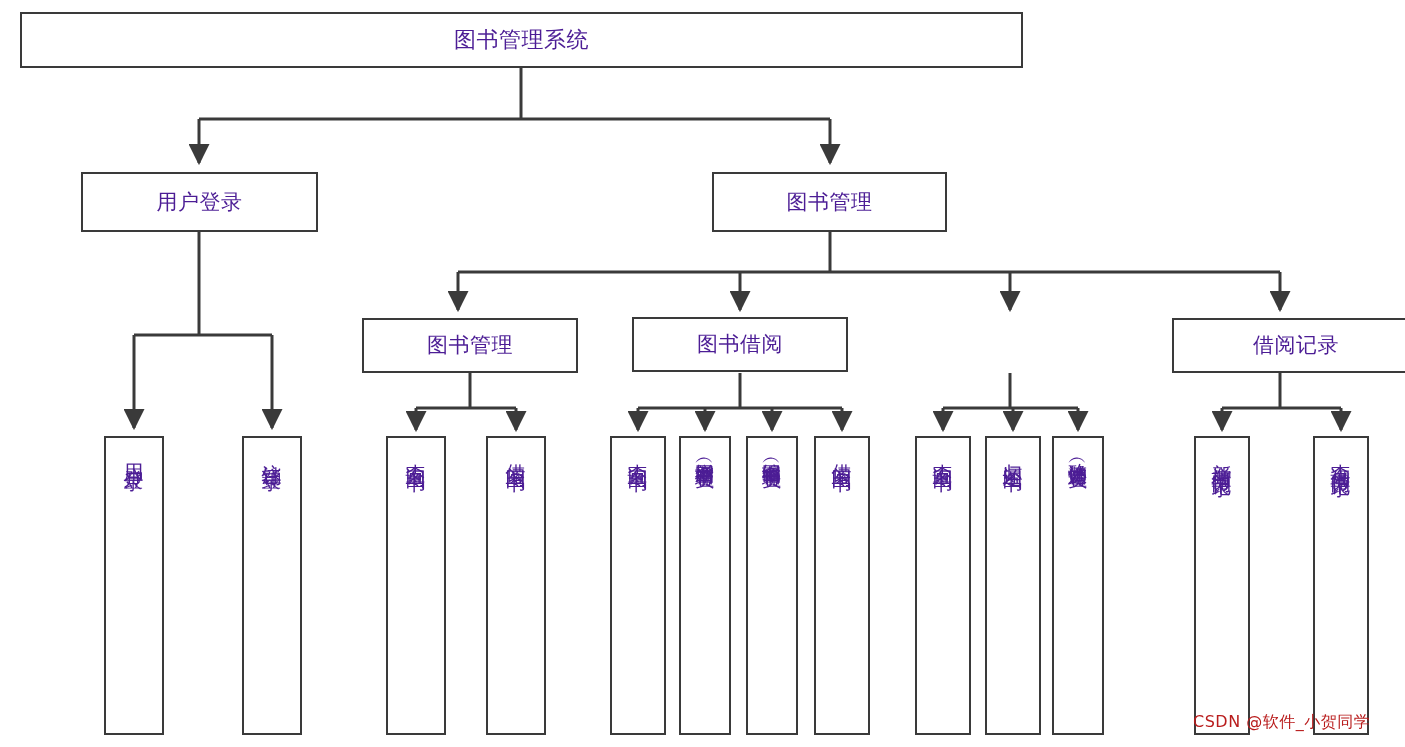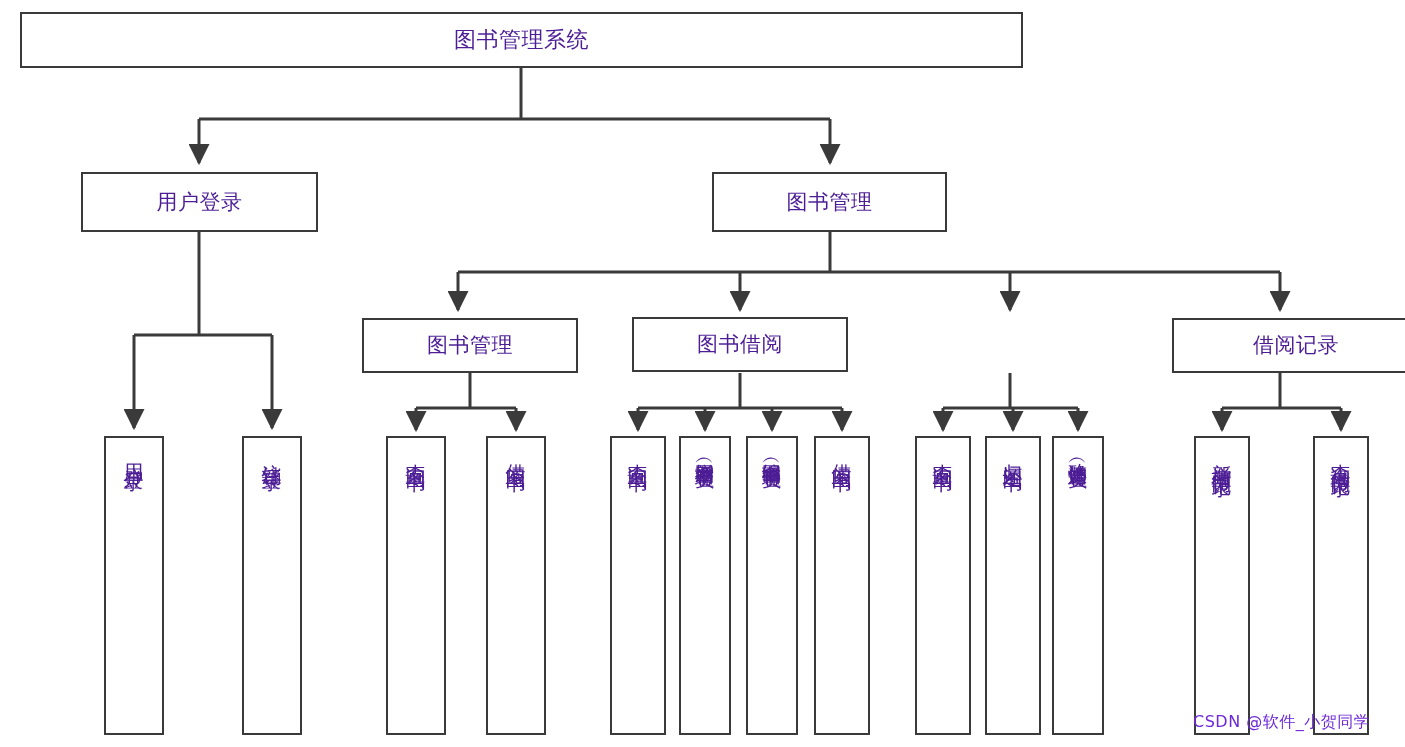--- a/index.html
+++ b/index.html
@@ -63,21 +63,21 @@
   }
   .node.vertical.tall-text .node-label {
     font-size: 19px;
     letter-spacing: 1px;
   }
   .watermark {
     position: absolute;
     left: 1193px;
     top: 712px;
     font-size: 16px;
-    color: #6d28d9;
+    color: #b91c1c;
     white-space: nowrap;
     letter-spacing: 0.5px;
   }
 </style>
 </head>
 <body>
 
 <div id="diagram-root">
 
   <svg id="wires" viewBox="0 0 1405 747" xmlns="http://www.w3.org/2000/svg">

